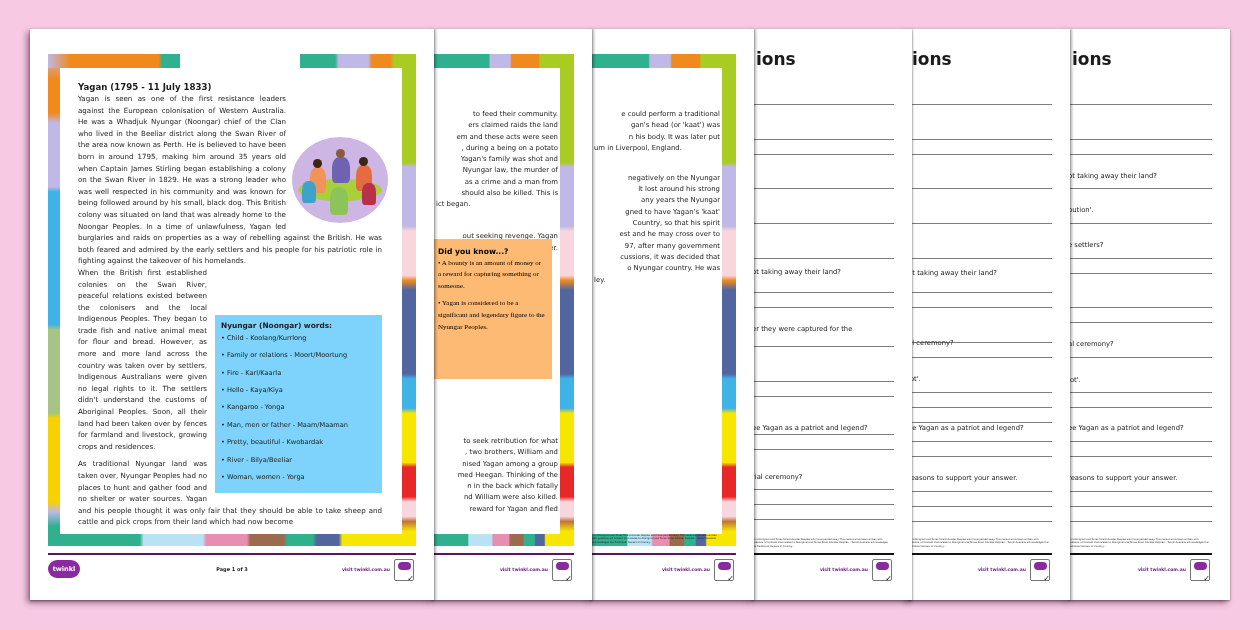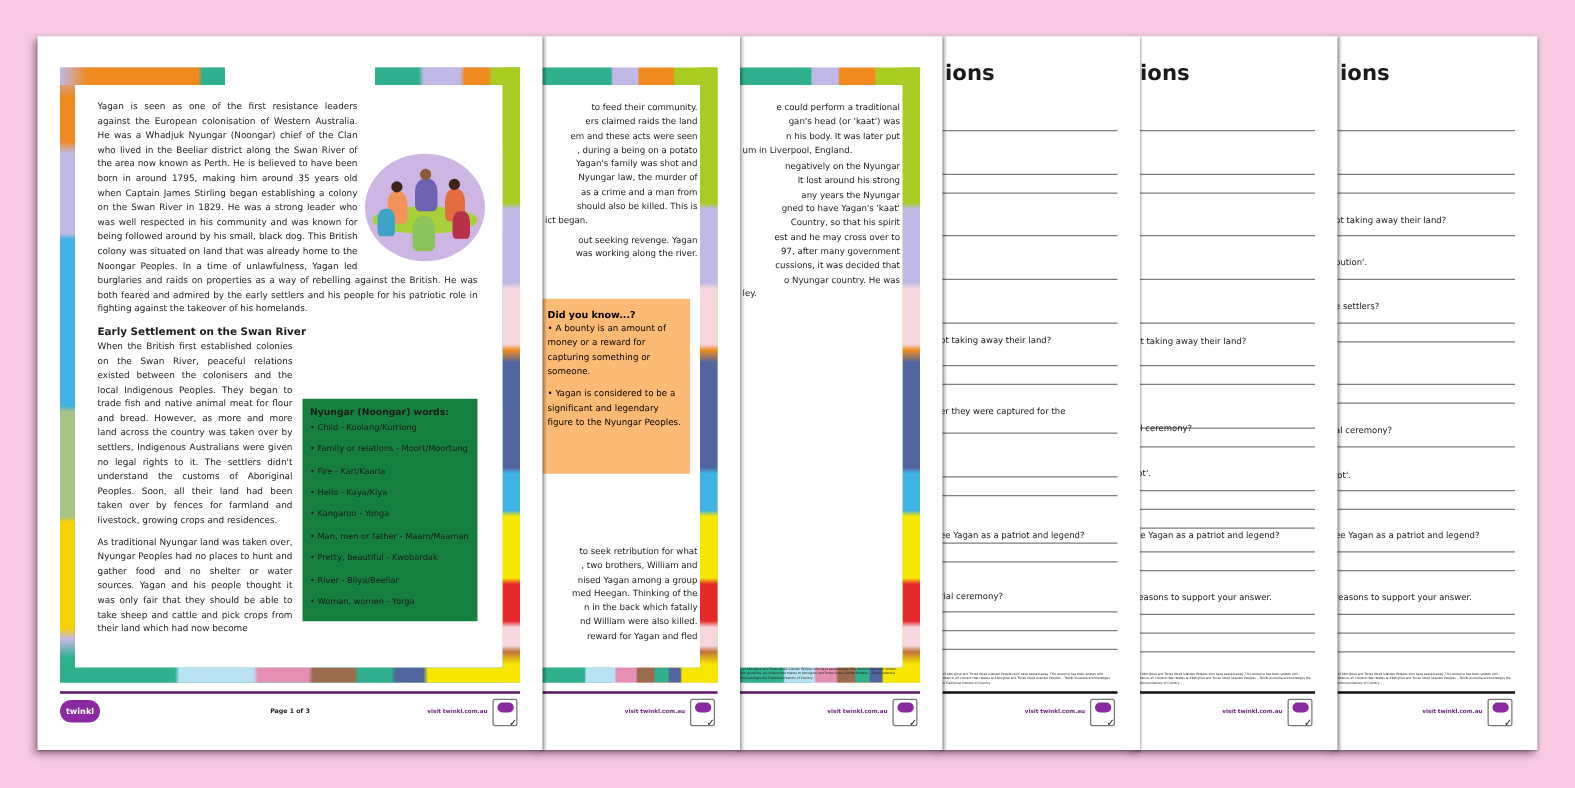--- a/index.html
+++ b/index.html
@@ -72,21 +72,21 @@
   .content h3 { font-size: 8.3px; line-height: 12px; font-weight: bold; margin-top: 6px; }
   .content p { text-align: justify; }
   .illus {
     float: right; width: 96px; height: 86px; margin: 2px -6px 2px 6px; border-radius: 50%;
     background: #cdb6e4; position: relative; overflow: hidden;
   }
   .illus .grass { position: absolute; left: 6px; right: 6px; top: 42px; height: 22px; border-radius: 50%; background: #a9cf3a; }
   .illus .person { position: absolute; border-radius: 40% 40% 20% 20%; }
   .illus .head { position: absolute; width: 9px; height: 9px; border-radius: 50%; background: #3d2416; }
   .words-box {
-    float: right; width: 140px; background: #15803d; margin: 2px 0 0 8px; padding: 5px 6px 4px 6px;
+    float: right; width: 167px; background: #7dd3fc; margin: 2px 0 0 8px; padding: 5px 6px 4px 6px;
     font-size: 6.6px; line-height: 10px;
   }
   .words-box h4 { font-size: 7.4px; font-weight: bold; line-height: 12px; margin-bottom: 1px; }
   .words-box li { list-style: none; margin-bottom: 7.4px; }
   .words-box li::before { content: "• "; }
 
   .footer-line { position: absolute; left: 18px; right: 18px; bottom: 45px; height: 2px; background: #5b1463; }
   .twinkl-logo {
     position: absolute; left: 18px; bottom: 22px; width: 32px; height: 18px; border-radius: 9px;
     background: #8a2aa0; color: #fff; font-size: 6.5px; font-weight: bold; text-align: center; line-height: 18px;
@@ -103,27 +103,27 @@
   
   .np-frame {
     position: absolute; left: 0; top: 25px; right: 18px; bottom: 54px;
     background: linear-gradient(to right, #2fb08f 0%, #2fb08f 40%, #c0b8e6 41%, #c0b8e6 55%, #f08a1f 56%, #f08a1f 75%, #a8cc22 76%);
   }
   .np-inner { position: absolute; left: 0; top: 39px; right: 32px; bottom: 66px; background: #fff; }
   .np-text {
     position: absolute; left: 4px; top: 52px; right: 34px; z-index: 2;
     font-size: 6.9px; line-height: 11.3px; color: #1b1b1b; text-align: justify; white-space: nowrap; overflow: hidden;
   }
-  .np-text p { margin-bottom: 8px; text-align: right; }
+  .np-text p { margin-bottom: 8px; text-align: right; margin-top: 28px; }
   .did-box {
     position: absolute; left: 0; top: 210px; width: 120px; height: 140px; background: #fdba74; z-index: 2;
     padding: 7px 6px; font-size: 7px; line-height: 11.6px;
   }
   .did-box h4 { font-size: 7.6px; font-weight: bold; }
-  .did-box li { list-style: none; margin-bottom: 6px; }
+  .did-box li { list-style: none; margin-bottom: 6px; font-family: Liberation Serif, serif; }
   .did-box li::before { content: "• "; }
   .np-text2 {
     position: absolute; left: 0; top: 407px; right: 34px; z-index: 2;
     font-size: 6.9px; line-height: 11.3px; color: #1b1b1b; white-space: nowrap; overflow: hidden; text-align: right;
   }
   .fine-print {
     position: absolute; left: 2px; right: 34px; top: 505px; z-index: 2;
     font-size: 2.4px; line-height: 3.4px; color: #222; white-space: normal;
   }
 
@@ -139,34 +139,34 @@
 
 <div class="page p1">
   <div class="frame"></div>
   <div class="frame-top"></div>
   <div class="frame-right"></div>
   <div class="frame-bottom"></div>
   <div class="frame-inner"></div>
   <div class="title-gap"></div>
 
   <div class="content">
+    <h2>Yagan (1795 - 11 July 1833)</h2>
     <div class="illus" style="margin-top:44px;">
       <div class="grass"></div>
       <div class="person" style="left:18px;top:30px;width:16px;height:26px;background:#f2935a;"></div>
       <div class="head" style="left:21px;top:22px;"></div>
       <div class="person" style="left:40px;top:20px;width:18px;height:26px;background:#6f62b2;"></div>
       <div class="head" style="left:44px;top:12px;background:#8a5a3a;"></div>
       <div class="person" style="left:64px;top:28px;width:16px;height:26px;background:#e46c3f;"></div>
       <div class="head" style="left:67px;top:20px;"></div>
       <div class="person" style="left:38px;top:50px;width:18px;height:28px;background:#8cc45a;"></div>
       <div class="person" style="left:10px;top:44px;width:14px;height:22px;background:#3ea3c9;"></div>
       <div class="person" style="left:70px;top:46px;width:14px;height:22px;background:#b8304a;"></div>
     </div>
     <p>Yagan is seen as one of the first resistance leaders against the European colonisation of Western Australia. He was a Whadjuk Nyungar (Noongar) chief of the Clan who lived in the Beeliar district along the Swan River of the area now known as Perth. He is believed to have been born in around 1795, making him around 35 years old when Captain James Stirling began establishing a colony on the Swan River in 1829. He was a strong leader who was well respected in his community and was known for being followed around by his small, black dog. This British colony was situated on land that was already home to the Noongar Peoples. In a time of unlawfulness, Yagan led burglaries and raids on properties as a way of rebelling against the British. He was both feared and admired by the early settlers and his people for his patriotic role in fighting against the takeover of his homelands.</p>
-    <h3>Early Settlement on the Swan River</h3>
     <div class="words-box" style="margin-top:48px;">
       <h4>Nyungar (Noongar) words:</h4>
       <ul>
         <li>Child - Koolang/Kurrlong</li>
         <li>Family or relations - Moort/Moortung</li>
         <li>Fire - Karl/Kaarla</li>
         <li>Hello - Kaya/Kiya</li>
         <li>Kangaroo - Yonga</li>
         <li>Man, men or father - Maam/Maaman</li>
         <li>Pretty, beautiful - Kwobardak</li>

